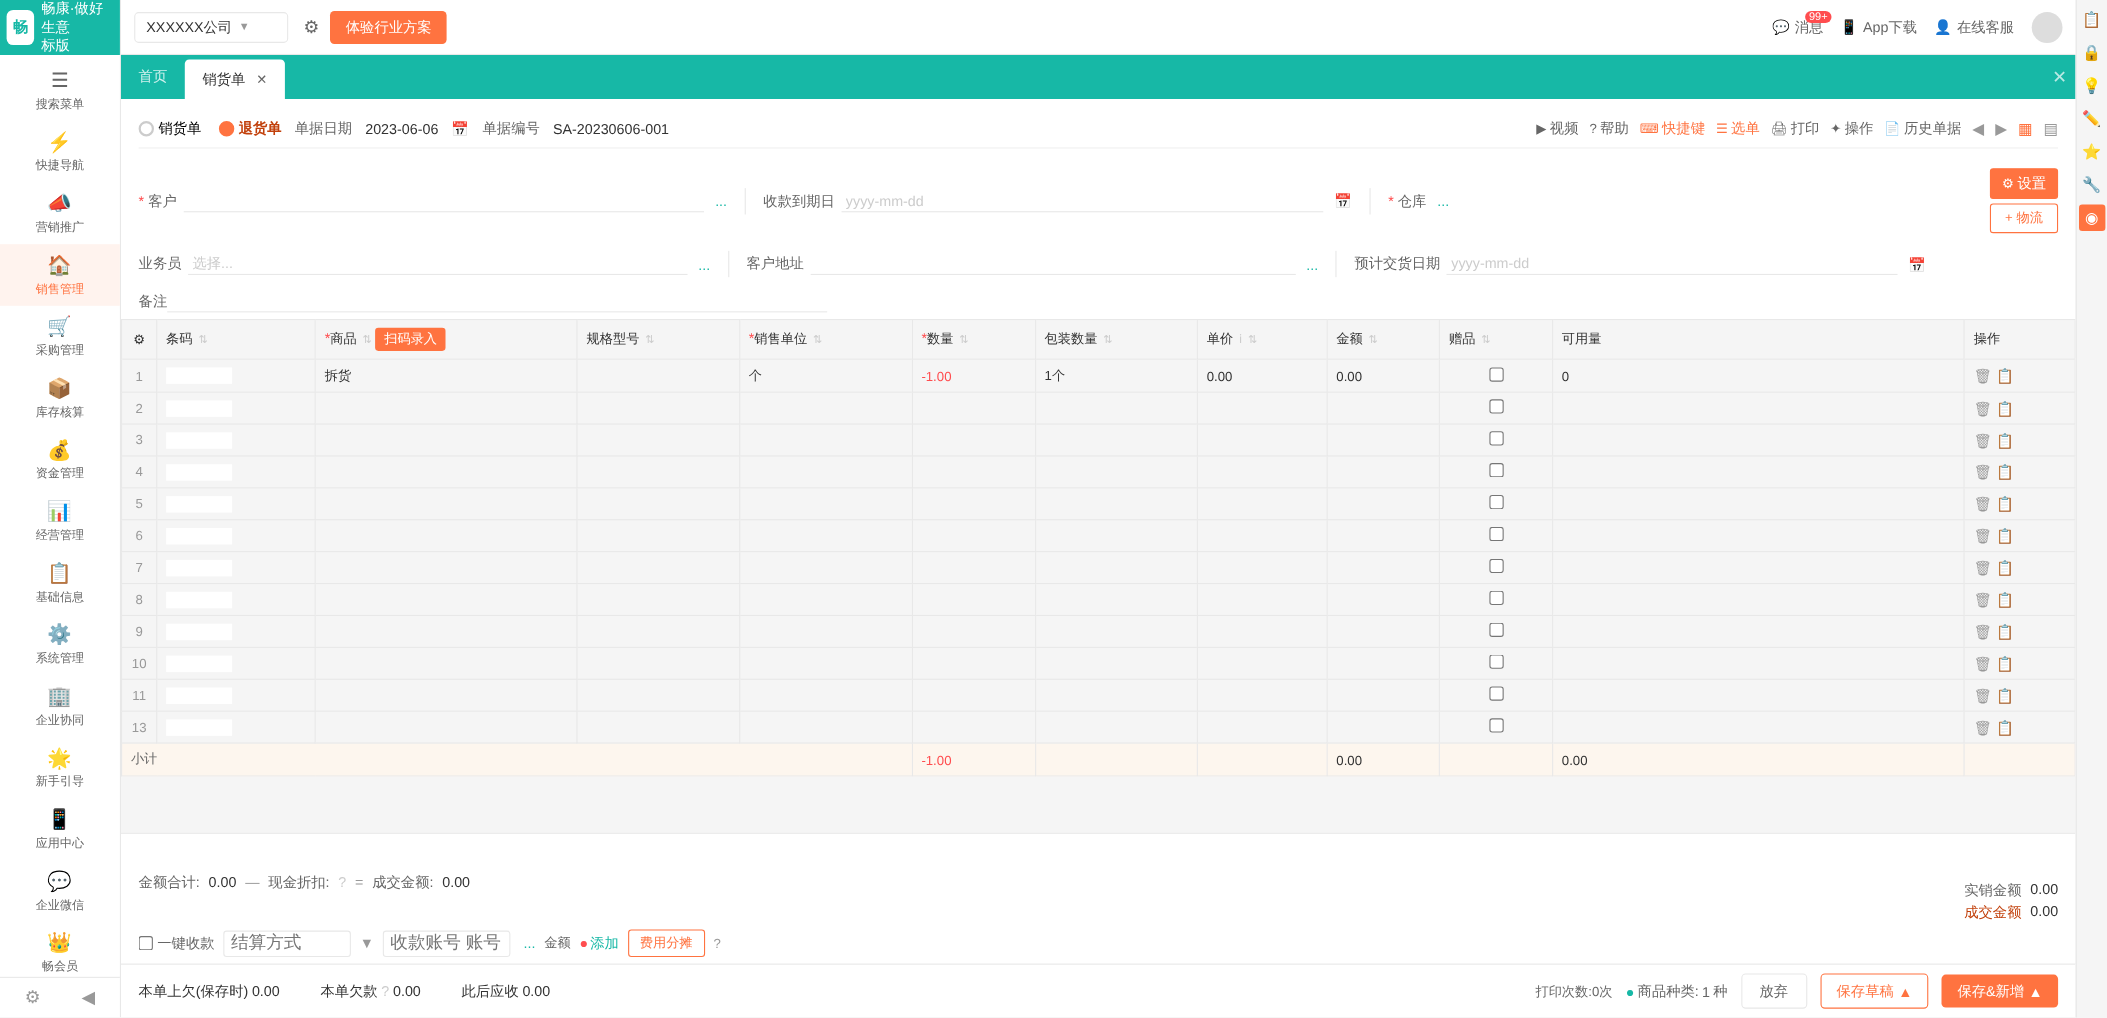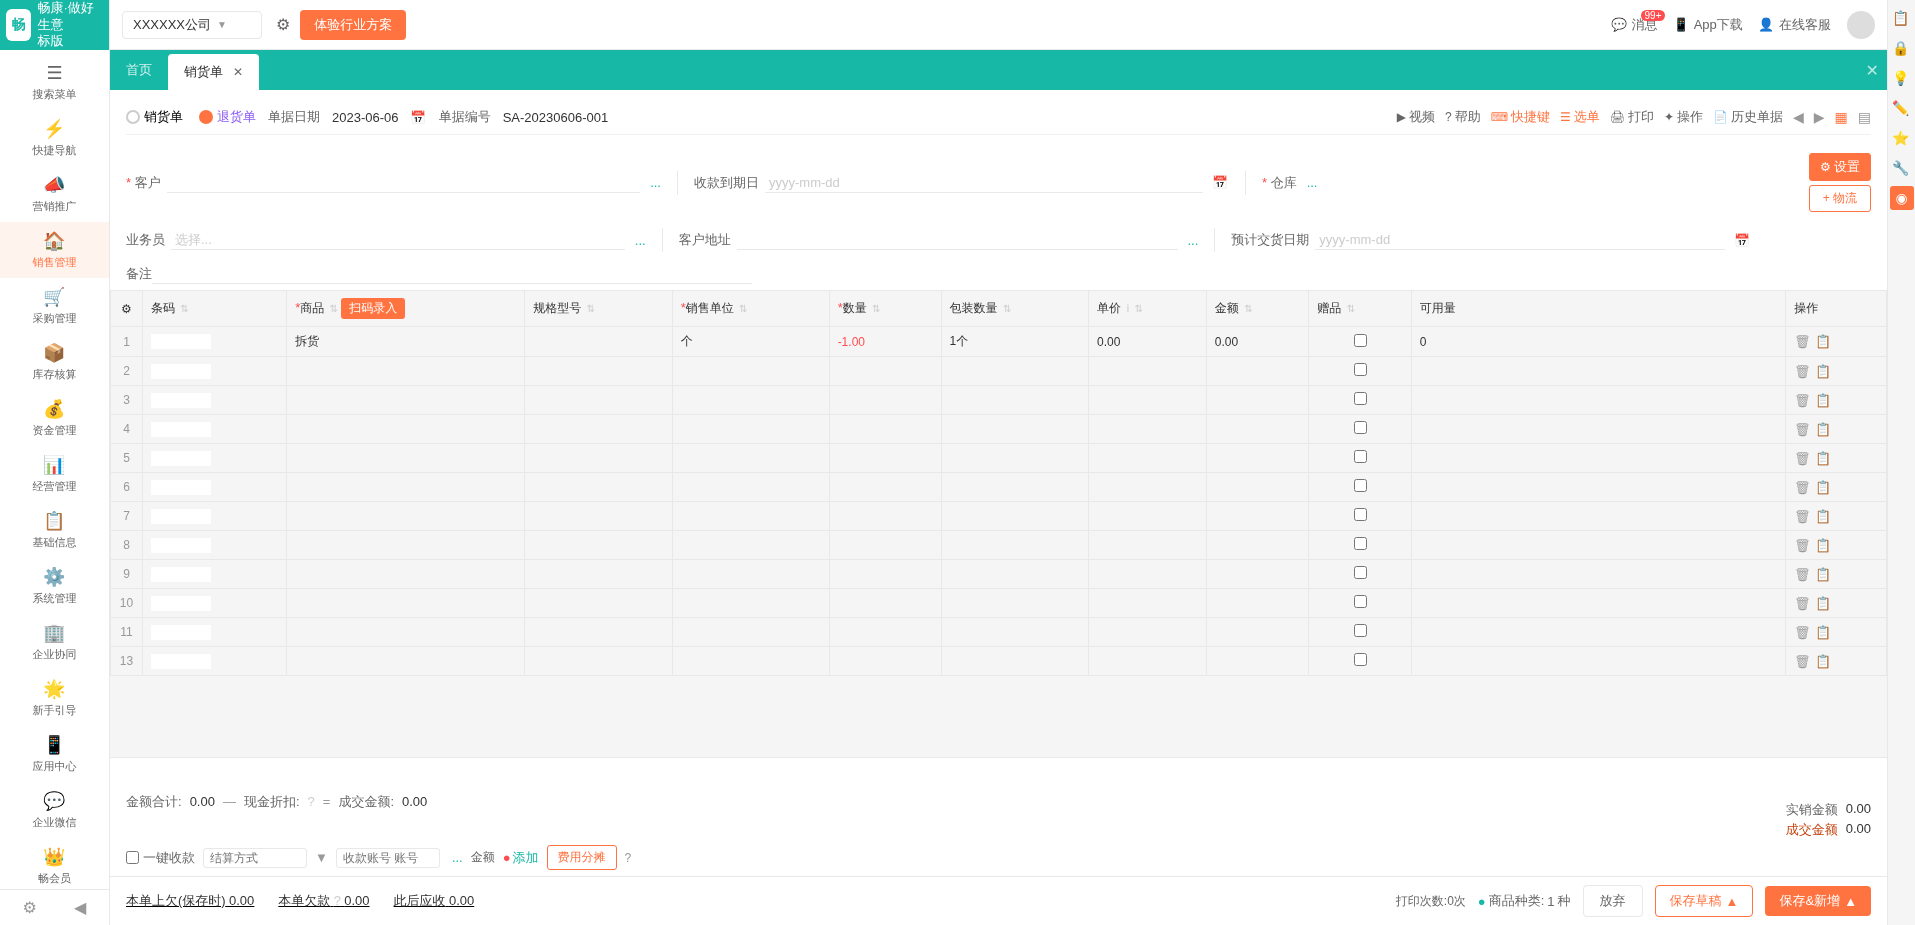--- a/index.html
+++ b/index.html
@@ -85,28 +85,28 @@
 
     
     .bottom-bar { background: #fff; border-top: 1px solid #e8e8e8; padding: 6px 16px; }
     .bottom-row1 { display: flex; align-items: center; gap: 8px; }
     .amount-label { color: #666; }
     .amount-value { color: #333; font-weight: 500; }
     .minus-icon { color: #999; }
     .equals-icon { color: #999; }
     .bottom-row2 { display: flex; align-items: center; gap: 8px; margin-top: 6px; }
     .checkbox-label { display: flex; align-items: center; gap: 4px; color: #666; }
-    .input-small { border: 1px solid #e8e8e8; border-radius: 3px; padding: 2px 6px; width: 104px; font-size: 12px; }
+    .input-small { border: 1px solid #e8e8e8; border-radius: 3px; padding: 2px 6px; width: 116px; font-size: 16px; }
     .add-btn { background: none; border: none; color: #17b8a6; cursor: pointer; font-size: 12px; display: flex; align-items: center; gap: 2px; }
     .expense-btn { border: 1px solid #ff7340; color: #ff7340; background: #fff; border-radius: 3px; padding: 3px 10px; cursor: pointer; font-size: 12px; }
     .help-icon { color: #999; font-size: 12px; cursor: pointer; }
 
     
     .footer-bar { background: #fff; border-top: 1px solid #e8e8e8; padding: 8px 16px; display: flex; align-items: center; }
-    .footer-info { display: flex; gap: 24px; text-decoration: underline; }
+    .footer-info { display: flex; gap: 37px; }
     .footer-item { color: #666; font-size: 12px; }
     .footer-item span { color: #333; }
     .footer-right { margin-left: auto; display: flex; align-items: center; gap: 12px; }
     .discard-btn { border: 1px solid #e8e8e8; color: #666; background: #fff; border-radius: 4px; padding: 6px 16px; cursor: pointer; font-size: 13px; }
     .save-draft-btn { border: 1px solid #ff7340; color: #ff7340; background: #fff; border-radius: 4px; padding: 6px 14px; cursor: pointer; font-size: 13px; display: flex; align-items: center; gap: 4px; }
     .save-new-btn { background: #ff7340; color: #fff; border: none; border-radius: 4px; padding: 6px 14px; cursor: pointer; font-size: 13px; display: flex; align-items: center; gap: 4px; }
 
     
     .right-panel { width: 28px; background: #f5f5f5; border-left: 1px solid #e8e8e8; display: flex; flex-direction: column; align-items: center; padding: 6px 0; gap: 6px; }
     .rp-btn { width: 24px; height: 24px; display: flex; align-items: center; justify-content: center; color: #999; cursor: pointer; font-size: 14px; border-radius: 3px; }
@@ -242,21 +242,21 @@
     <div class="form-area">
 
       <div class="form-top-bar">
         <div class="radio-group">
           <div class="radio-item">
             <div class="radio-circle"></div>
             <span>销货单</span>
           </div>
           <div class="radio-item">
             <div class="radio-circle checked"></div>
-            <span style="color:#8b5cf6;">退货单</span>
+            <span style="color:#c2410c;font-weight:bold;">退货单</span>
           </div>
         </div>
         <span class="date-label">单据日期</span>
         <span class="date-value">2023-06-06</span>
         <span style="color:#17b8a6; cursor:pointer;">📅</span>
         <span class="date-label">单据编号</span>
         <span class="date-value">SA-20230606-001</span>
         <div class="form-tools">
           <span class="tool-btn">▶ <span>视频</span></span>
           <span class="tool-btn">? <span>帮助</span></span>
@@ -565,20 +565,30 @@
       <td></td>
       <td class="checkbox-cell"><input type="checkbox" style=""></td>
       <td></td>
       <td>
         <span class="td-ops">
           <span class="op-icon">🗑</span>
           <span class="op-icon">📋</span>
         </span>
       </td>
     </tr>
+              <tr class="subtotal-row">
+    <td colspan="5" style="color:#666;">小计</td>
+    <td style="color:#ff4d4f;">-1.00</td>
+    <td></td>
+    <td></td>
+    <td>0.00</td>
+    <td></td>
+    <td>0.00</td>
+    <td></td>
+  </tr>
             </tbody>
         </table>
       </div>
     </div>
 
     <div class="bottom-bar">
       <div class="bottom-row1">
         <span class="amount-label">金额合计:</span>
         <span class="amount-value">0.00</span>
         <span class="minus-icon">—</span>

